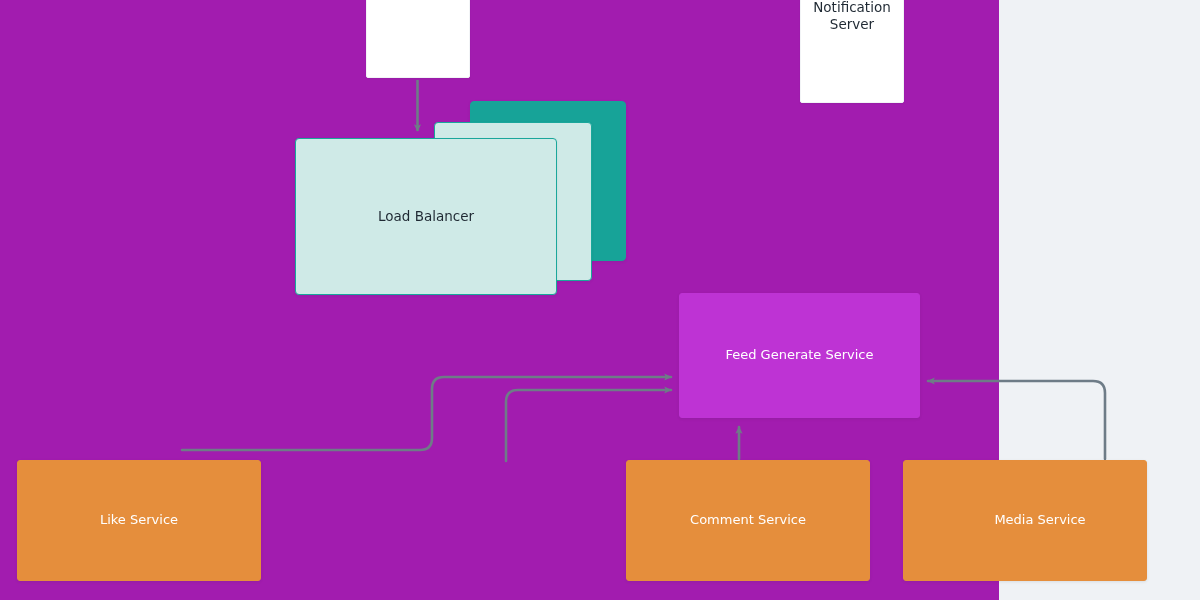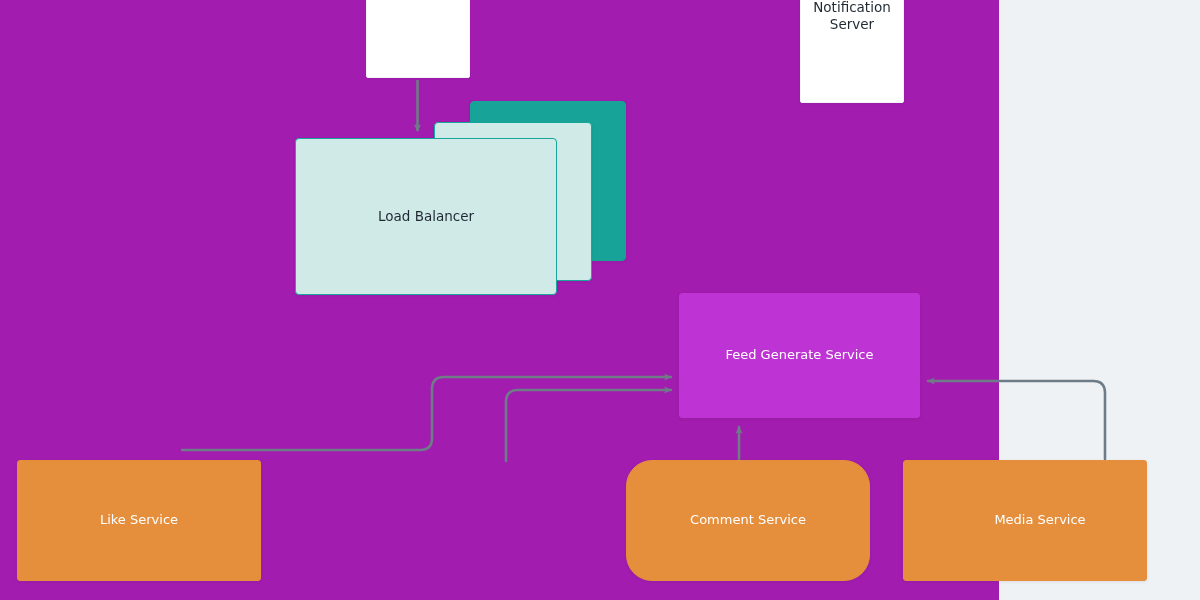--- a/index.html
+++ b/index.html
@@ -154,21 +154,21 @@
 
   <div class="node node-purple" style="left:679px; top:293px; width:241px; height:125px;">
     <span class="label">Feed Generate Service</span>
   </div>
 
   <div class="node node-orange" style="left:17px; top:460px; width:244px; height:121px;">
     <span class="label">Like Service</span>
   </div>
 
 
-  <div class="node node-orange" style="left:626px; top:460px; width:244px; height:121px;border-radius:26px;">
+  <div class="node node-orange" style="left:626px; top:460px; width:244px; height:121px;">
     <span class="label">Comment Service</span>
   </div>
 
   <div class="node node-orange" style="left:903px; top:460px; width:244px; height:121px;padding-left:30px;">
     <span class="label">Media Service</span>
   </div>
 
 </div>
 
 </body></html>

